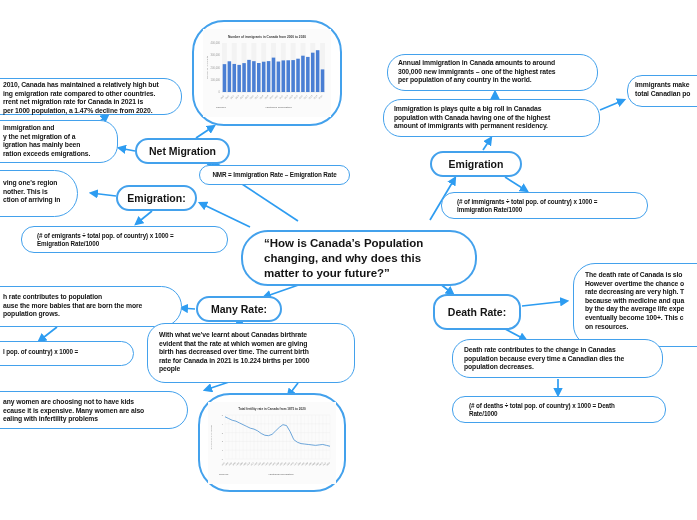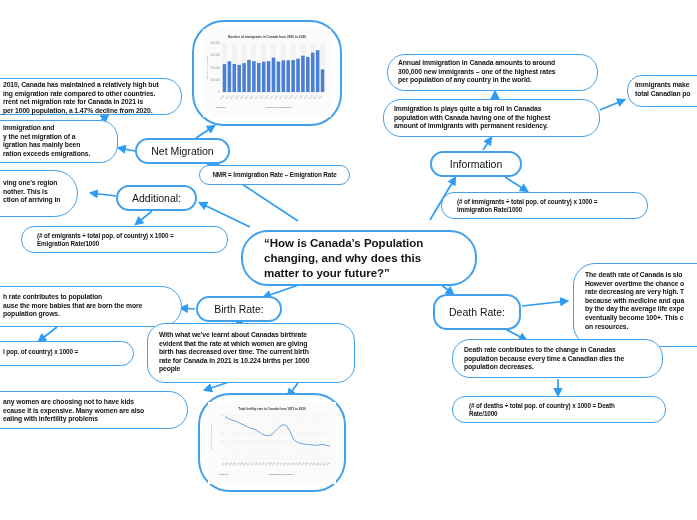--- a/index.html
+++ b/index.html
@@ -5,21 +5,21 @@
   html,body{margin:0;padding:0;background:#fff;}
   #canvas{position:relative;width:697px;height:520px;overflow:hidden;background:#fff;
           font-family:"Liberation Sans",sans-serif;}
   #arrows{position:absolute;left:0;top:0;z-index:1;}
   .tbox{position:absolute;border:1.6px solid #43a1ec;border-radius:18px;background:#fff;
         box-sizing:border-box;z-index:2;}
   .tbox .txt{font-weight:bold;font-size:6.8px;line-height:8.6px;color:#141414;
              white-space:pre-line;letter-spacing:-0.1px;}
   .tbox .f{font-size:6.3px;line-height:8.2px;}
   .node{position:absolute;border:2px solid #43a1ec;border-radius:14px;background:#fff;
-        display:flex;align-items:center;justify-content:center;font-weight:normal;
+        display:flex;align-items:center;justify-content:center;font-weight:bold;
         font-size:10.5px;color:#141414;box-sizing:border-box;z-index:3;}
   #central{position:absolute;border:2.5px solid #43a1ec;border-radius:27px;background:#fff;
         display:flex;align-items:center;font-weight:bold;font-size:11.5px;line-height:15px;
         color:#141414;box-sizing:border-box;white-space:pre-line;padding-left:21px;z-index:3;margin-top:12px;}
   .chart-frame{position:absolute;border:2.5px solid #43a1ec;border-radius:32px;background:#fff;
         display:flex;align-items:center;justify-content:center;box-sizing:border-box;z-index:2;}
   .chart-card{background:#fbfbfb;}
   svg text{font-family:"Liberation Sans",sans-serif;}
 </style>
 </head>
@@ -58,23 +58,23 @@
       <line x1="232" y1="381" x2="205" y2="390" marker-end="url(#ah)"></line>
       <line x1="298" y1="383" x2="288" y2="396" marker-end="url(#ah)"></line>
     </g>
   </svg>
 
   <div id="central" style="left:241px;top:218px;width:236px;height:56px;">“How is Canada’s Population
 changing, and why does this
 matter to your future?”</div>
 
   <div class="node" style="left:135px;top:138px;width:95px;height:26px;">Net Migration</div>
-  <div class="node" style="left:116px;top:185px;width:81px;height:26px;">Additional:</div>
-  <div class="node" style="left:430px;top:151px;width:92px;height:26px;">Information</div>
-  <div class="node" style="left:196px;top:296px;width:86px;height:26px;">Birth Rate:</div>
+  <div class="node" style="left:116px;top:185px;width:81px;height:26px;">Emigration:</div>
+  <div class="node" style="left:430px;top:151px;width:92px;height:26px;">Emigration</div>
+  <div class="node" style="left:196px;top:296px;width:86px;height:26px;">Many Rate:</div>
   <div class="node" style="left:433px;top:294px;width:88px;height:36px;">Death Rate:</div>
 
   <div class="tbox" style="left:-44px;top:78px;width:226px;height:37px;">
     <div class="txt" style="padding:2px 0 0 46px;">2010, Canada has maintained a relatively high but
 ing emigration rate compared to other countries.
 rrent net migration rate for Canada in 2021 is
 per 1000 population, a 1.47% decline from 2020.</div>
   </div>
   <div class="tbox" style="left:-72px;top:120px;width:190px;height:43px;">
     <div class="txt" style="padding:3px 0 0 74px;">immigration and

